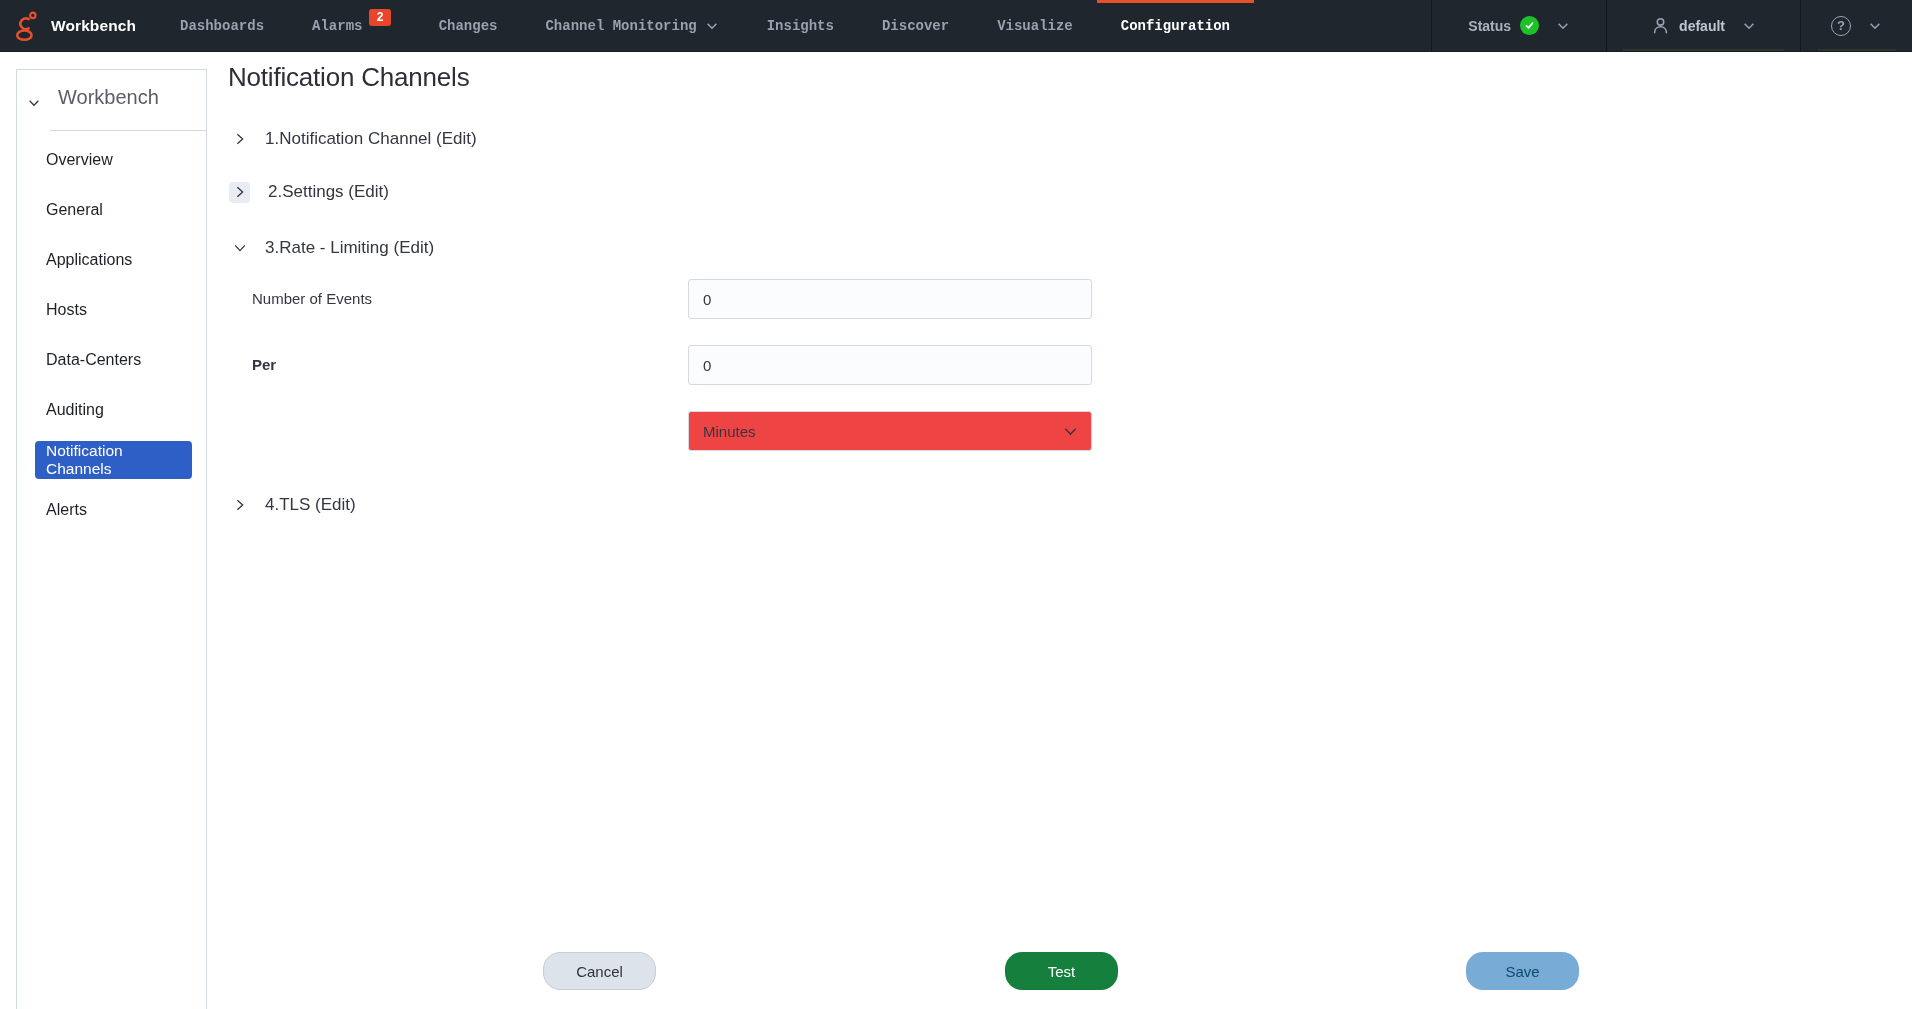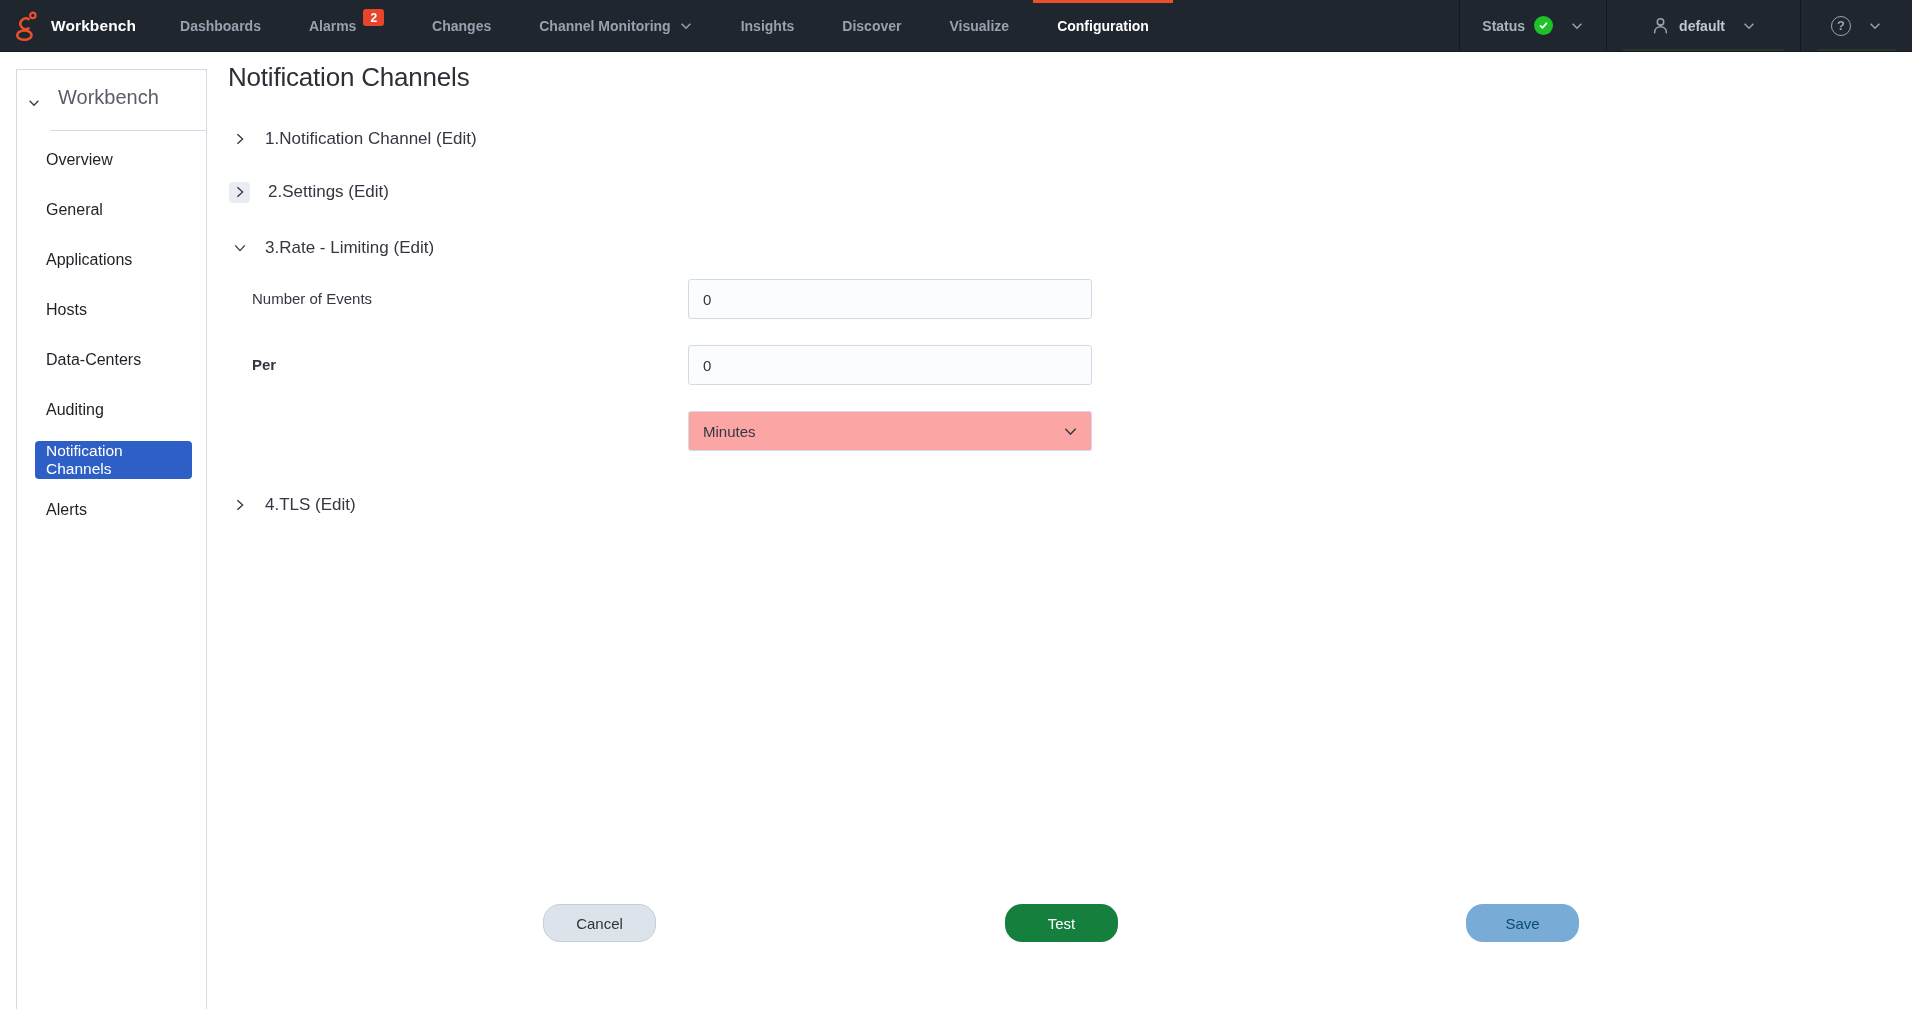--- a/index.html
+++ b/index.html
@@ -13,37 +13,37 @@
   .navbar {
     position:absolute; top:0; left:0; width:1912px; height:52px;
     background:#20262e; border-bottom:1px solid #161b21;
     display:flex; align-items:stretch;
   }
   .brand { display:flex; align-items:center; gap:11px; padding:0 20px 0 13px; cursor:pointer; }
   .brand-name { color:#ffffff; font-size:15.5px; font-weight:700; letter-spacing:.1px; }
   .nav-items { display:flex; align-items:stretch; }
   .nav-item {
     display:flex; align-items:center; padding:0 24px; position:relative;
-    color:#97a1af; font-size:14px; font-weight:600; cursor:pointer; white-space:nowrap;
+    color:#97a1af; font-size:14px; font-weight:600; cursor:pointer; white-space:nowrap;font-family:Liberation Mono, monospace;
   }
   .nav-item.active { color:#ffffff; }
   .nav-item.active::before {
     content:""; position:absolute; top:0; left:0; right:0; height:3px; background:#e8502c;
   }
   .nav-badge {
     background:#e8462c; color:#fff; font-size:12px; font-weight:700;
     border-radius:3px; padding:1.5px 7px; margin-left:7px; transform:translateY(-8px);
   }
   .chev { display:inline-flex; margin-left:8px; }
   .nav-right { margin-left:auto; display:flex; align-items:stretch; }
   .nav-group {
     display:flex; align-items:center; gap:9px; position:relative; cursor:pointer;
     color:#a9b2bd; font-size:14px; font-weight:600; border-left:1px solid #13181e;
   }
-  .nav-group.status { padding:0 22px; }
+  .nav-group.status { padding:0 36px; }
   .nav-group.user   { padding:0 44px; }
   .nav-group.help   { padding:0 30px; }
   .nav-group.user::after, .nav-group.help::after {
     content:""; position:absolute; bottom:0; left:16px; right:16px; height:2px; background:#2b352f;
   }
   .status-check {
     width:19px; height:19px; border-radius:50%; background:#1dc229;
     display:flex; align-items:center; justify-content:center;
   }
   .help-circle {
@@ -89,26 +89,26 @@
     display:flex; align-items:center; justify-content:center; margin-left:-4px;
   }
   .field-label { position:absolute; left:252px; font-size:15px; color:#343741; line-height:16px; }
   .text-input {
     position:absolute; left:688px; width:404px; height:40px;
     border:1px solid #d3dae6; border-radius:3px; background:#fbfcfd;
     padding:0 14px; font-size:15px; color:#343741; font-family:inherit; outline:none;
   }
   .select-box {
     position:absolute; left:688px; top:411px; width:404px; height:40px;
-    border:1px solid #d3dae6; border-radius:3px; background:#fca5a5;
+    border:1px solid #d3dae6; border-radius:3px; background:#ef4444;
     display:flex; align-items:center; justify-content:space-between;
     padding:0 13px 0 14px; font-size:15px; color:#343741; cursor:pointer;
   }
   .btn {
-    position:absolute; top:904px; width:113px; height:38px; border-radius:17px;
+    position:absolute; top:952px; width:113px; height:38px; border-radius:17px;
     font-size:15px; font-family:inherit; display:flex; align-items:center; justify-content:center;
     cursor:pointer; border:none;
   }
   .btn-cancel { left:543px; background:#dde3eb; border:1px solid #c6cedb; color:#2f3338; }
   .btn-test   { left:1005px; background:#15803d; color:#ffffff; }
   .btn-save   { left:1466px; background:#78abd6; color:#0c4a6e; }
 </style>
 </head>
 <body>
 

